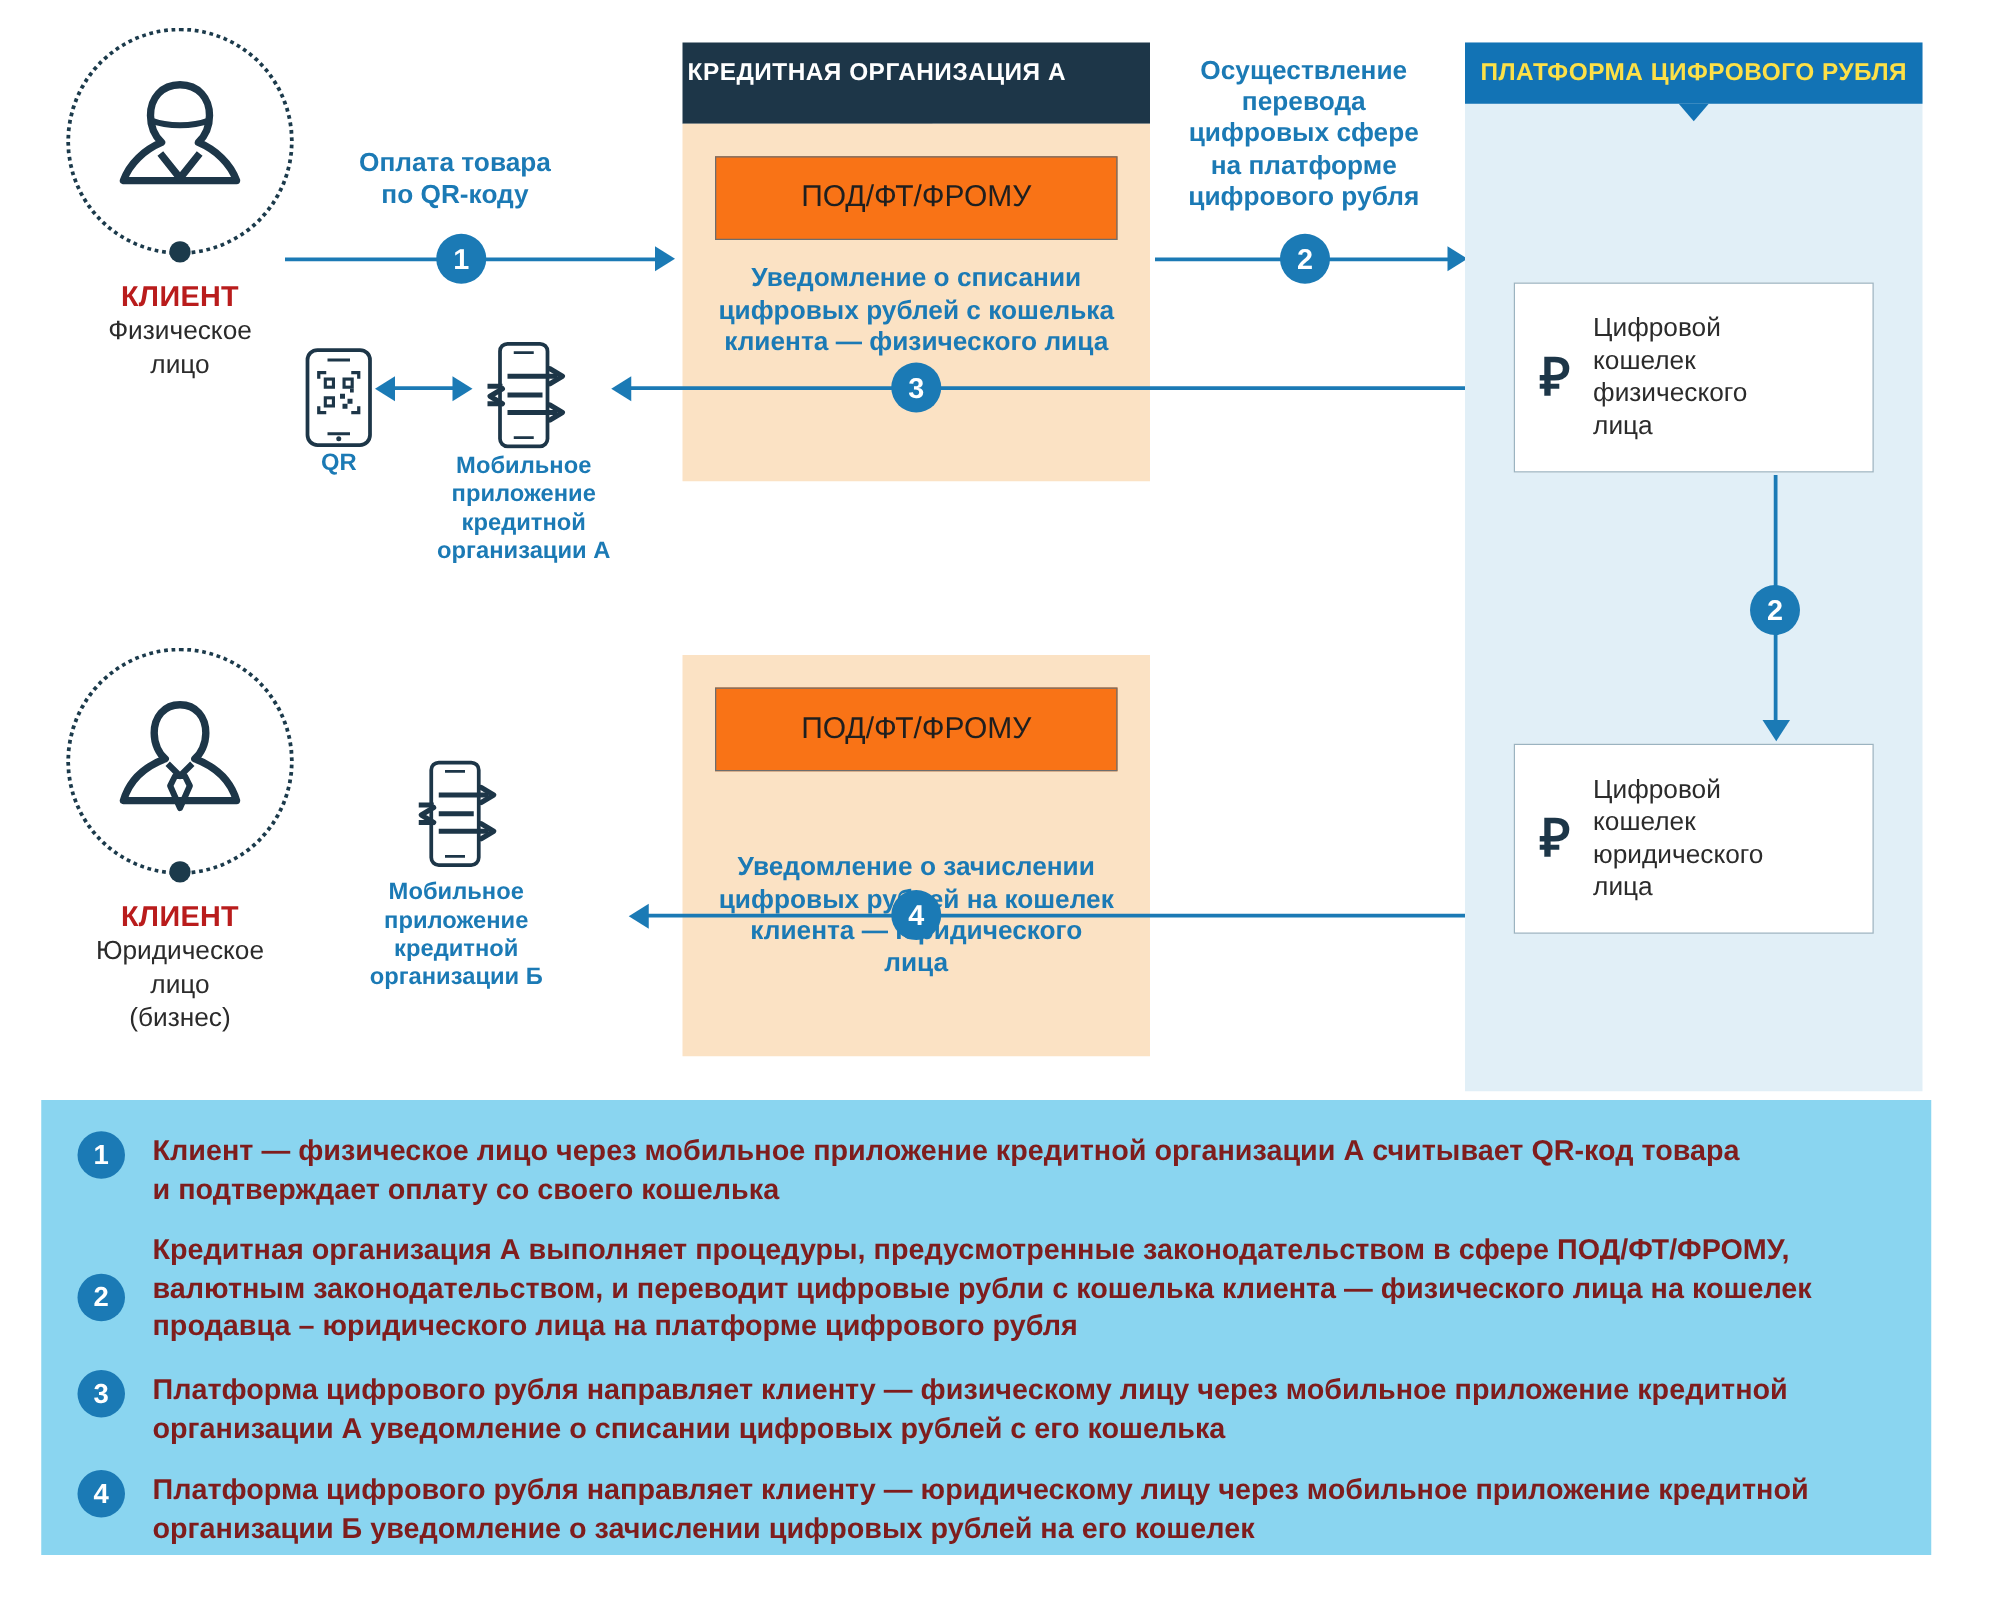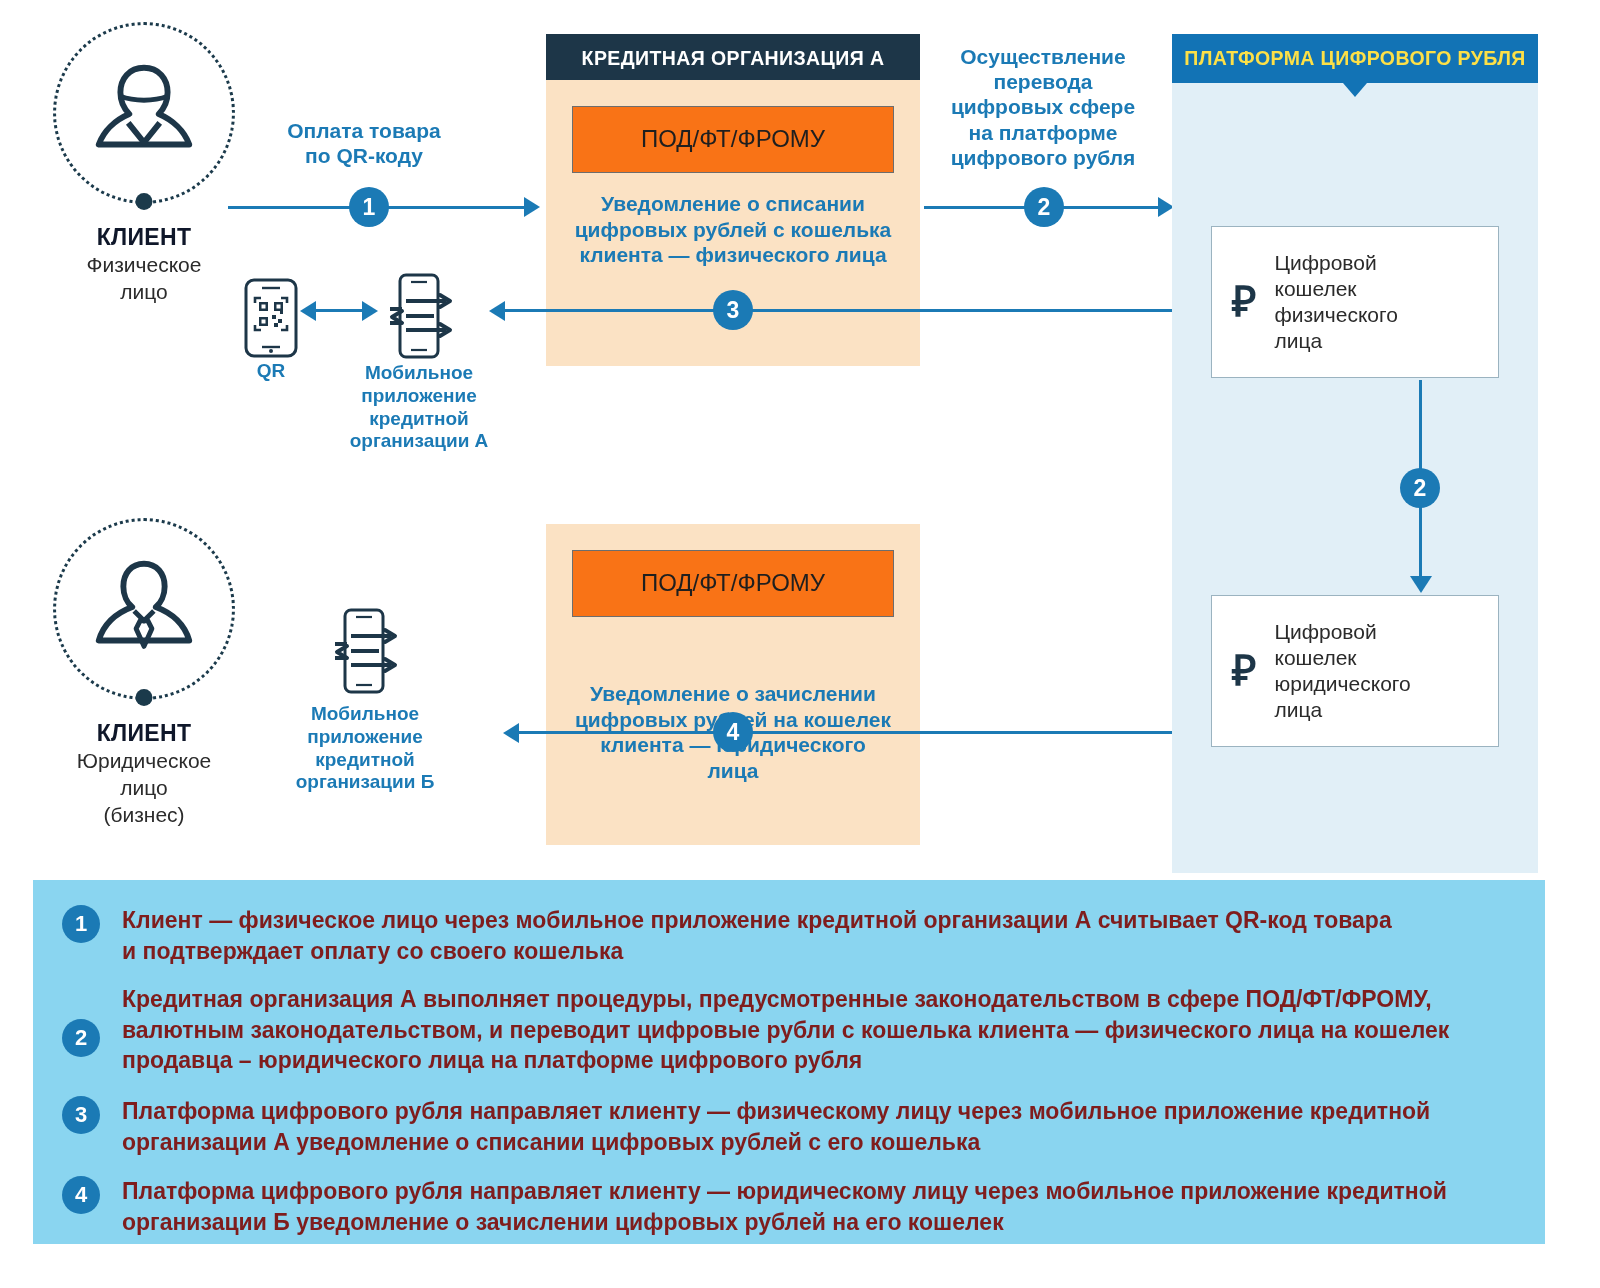--- a/index.html
+++ b/index.html
@@ -27,34 +27,34 @@
     position: relative;
     display: flex; align-items: center; justify-content: center;
   }
   .avatar-dot {
     position: absolute; bottom: -9px; left: 50%;
     transform: translateX(-50%);
     width: 17px; height: 17px; border-radius: 50%;
     background: #1b3a4b;
   }
   .client-title {
-    font-size: 23px; font-weight: bold; color: #0f172a;
+    font-size: 23px; font-weight: bold; color: #b91c1c;
     letter-spacing: .3px; margin-top: 20px;
   }
   .client-sub {
     font-size: 21px; color: #2b2b2b; line-height: 1.18; margin-top: 2px;
     font-weight: 400;
   }
 
   
   .org-block { position: absolute; width: 374px; }
   .org-header {
     background: #1d3648; color: #ffffff;
     font-size: 19.5px; font-weight: bold; letter-spacing: .4px;
-    text-align: center; padding: 13px 4px 10px;
+    padding: 13px 4px 29px;
     position: relative;
   }
   .org-header::after {
     content: ""; position: absolute; left: 50%; bottom: -15px;
     transform: translateX(-50%);
     border-left: 13px solid transparent;
     border-right: 13px solid transparent;
     border-top: 15px solid #1d3648;
   }
   .org-body {

